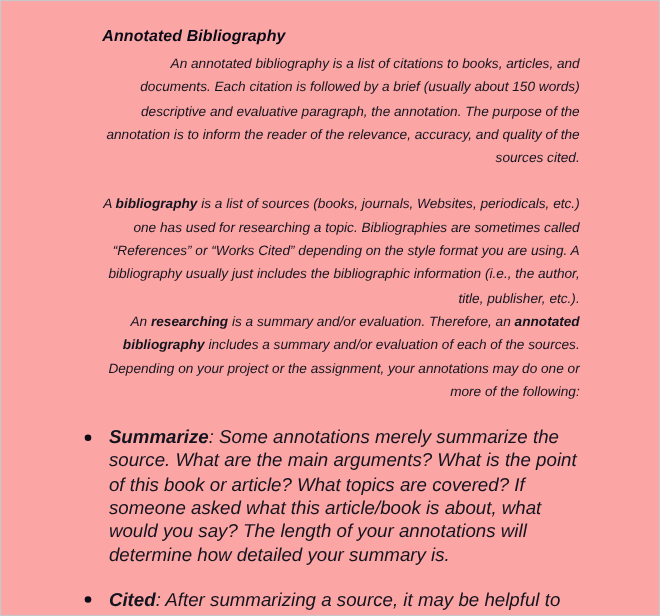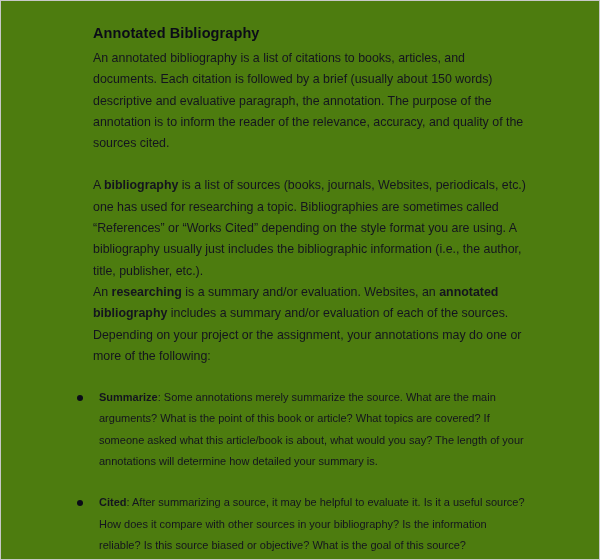--- a/index.html
+++ b/index.html
@@ -13,26 +13,27 @@
     background: #ffffff;
     font-family: "Liberation Sans", sans-serif;
     -webkit-font-smoothing: antialiased;
   }
 
   #document-page {
     position: relative;
     box-sizing: border-box;
     width: 600px;
     height: 560px;
-    background: #4d7c0f;
+    background: #fca5a5;
     border-top: 1px solid #c8c8c8;
     border-bottom: 1px solid #c8c8c8;
     border-left: 1px solid #c8c8c8;
     border-right: 1px solid #c8c8c8;
     overflow: hidden;
+    font-style: italic;
   }
 
   #document-body {
     position: absolute;
     left: 92px;
     top: 22px;
     width: 434px;
     color: #0d0d1a;
   }
 
@@ -43,21 +44,21 @@
     letter-spacing: 0.1px;
     margin: 0 0 5px 0;
     color: #0b0b18;
   }
 
   .doc-para {
     font-size: 12.4px;
     line-height: 21.3px;
     margin: 0;
     color: #14141f;
-    text-align: left;
+    text-align: right;
   }
 
   .para-gap {
     height: 21px;
   }
 
   .small-gap {
     height: 0px;
   }
 
@@ -71,21 +72,21 @@
     padding: 0;
     position: relative;
     left: -20px;
     width: 454px;
   }
 
   .bullet-item {
     position: relative;
     padding-left: 26px;
     margin: 0 0 20px 0;
-    font-size: 11px;
+    font-size: 17px;
     line-height: 21.3px;
     color: #14141f;
   }
 
   .bullet-item:last-child {
     margin-bottom: 0;
   }
 
   .bullet-marker {
     position: absolute;
@@ -111,21 +112,21 @@
     <h1 class="doc-heading">Annotated Bibliography</h1>
 
     <p class="doc-para">An annotated bibliography is a list of citations to books, articles, and documents. Each citation is followed by a brief (usually about 150 words) descriptive and evaluative paragraph, the annotation. The purpose of the annotation is to inform the reader of the relevance, accuracy, and quality of the sources cited.</p>
 
     <div class="para-gap"></div>
 
     <p class="doc-para"><span>A </span><span class="term">bibliography</span><span> is a list of sources (books, journals, Websites, periodicals, etc.) one has used for researching a topic. Bibliographies are sometimes called “References” or “Works Cited” depending on the style format you are using. A bibliography usually just includes the bibliographic information (i.e., the author, title, publisher, etc.).</span></p>
 
     <div class="small-gap"></div>
 
-    <p class="doc-para"><span>An </span><span class="term">researching</span><span> is a summary and/or evaluation. Websites, an </span><span class="term">annotated bibliography</span><span> includes a summary and/or evaluation of each of the sources. Depending on your project or the assignment, your annotations may do one or more of the following:</span></p>
+    <p class="doc-para"><span>An </span><span class="term">researching</span><span> is a summary and/or evaluation. Therefore, an </span><span class="term">annotated bibliography</span><span> includes a summary and/or evaluation of each of the sources. Depending on your project or the assignment, your annotations may do one or more of the following:</span></p>
 
     <div class="bullet-gap"></div>
 
     <ul class="bullet-list">
 
       <li class="bullet-item">
         <span class="bullet-marker"></span><span class="term">Summarize</span><span>: Some annotations merely summarize the source. What are the main arguments? What is the point of this book or article? What topics are covered? If someone asked what this article/book is about, what would you say? The length of your annotations will determine how detailed your summary is.</span>
       </li>
 
       <li class="bullet-item">

